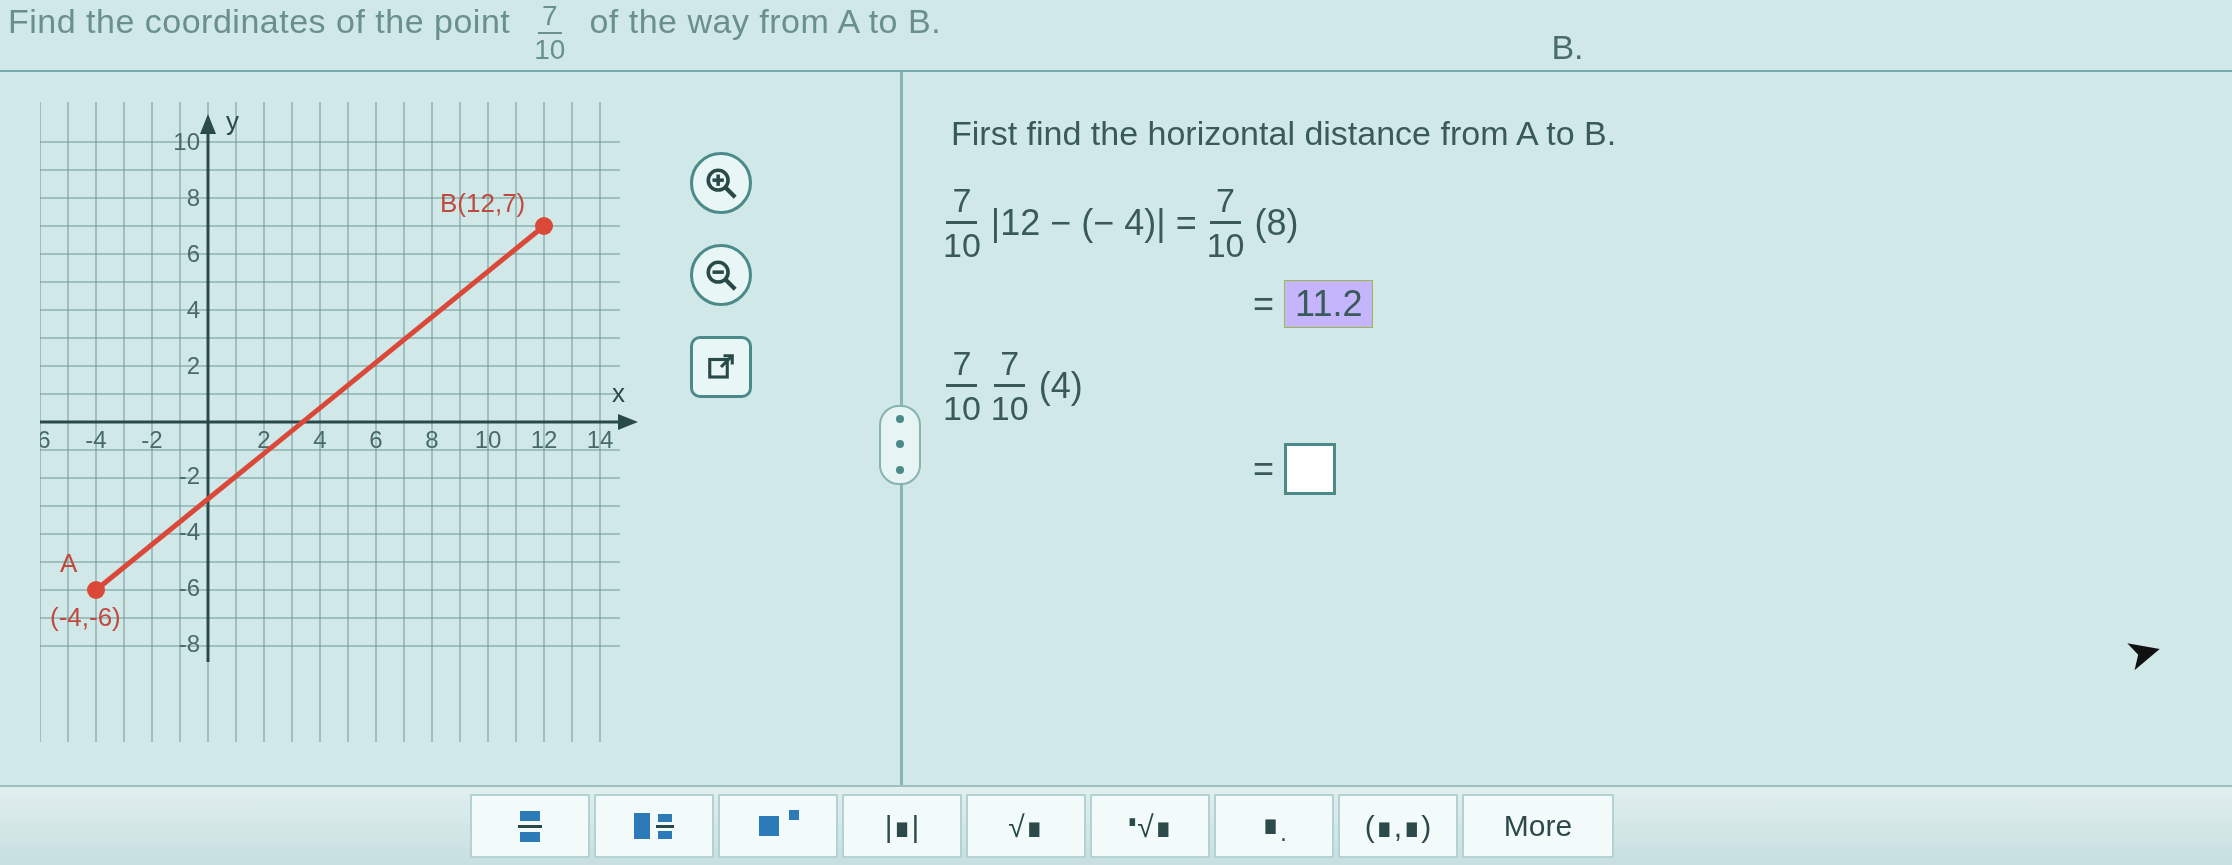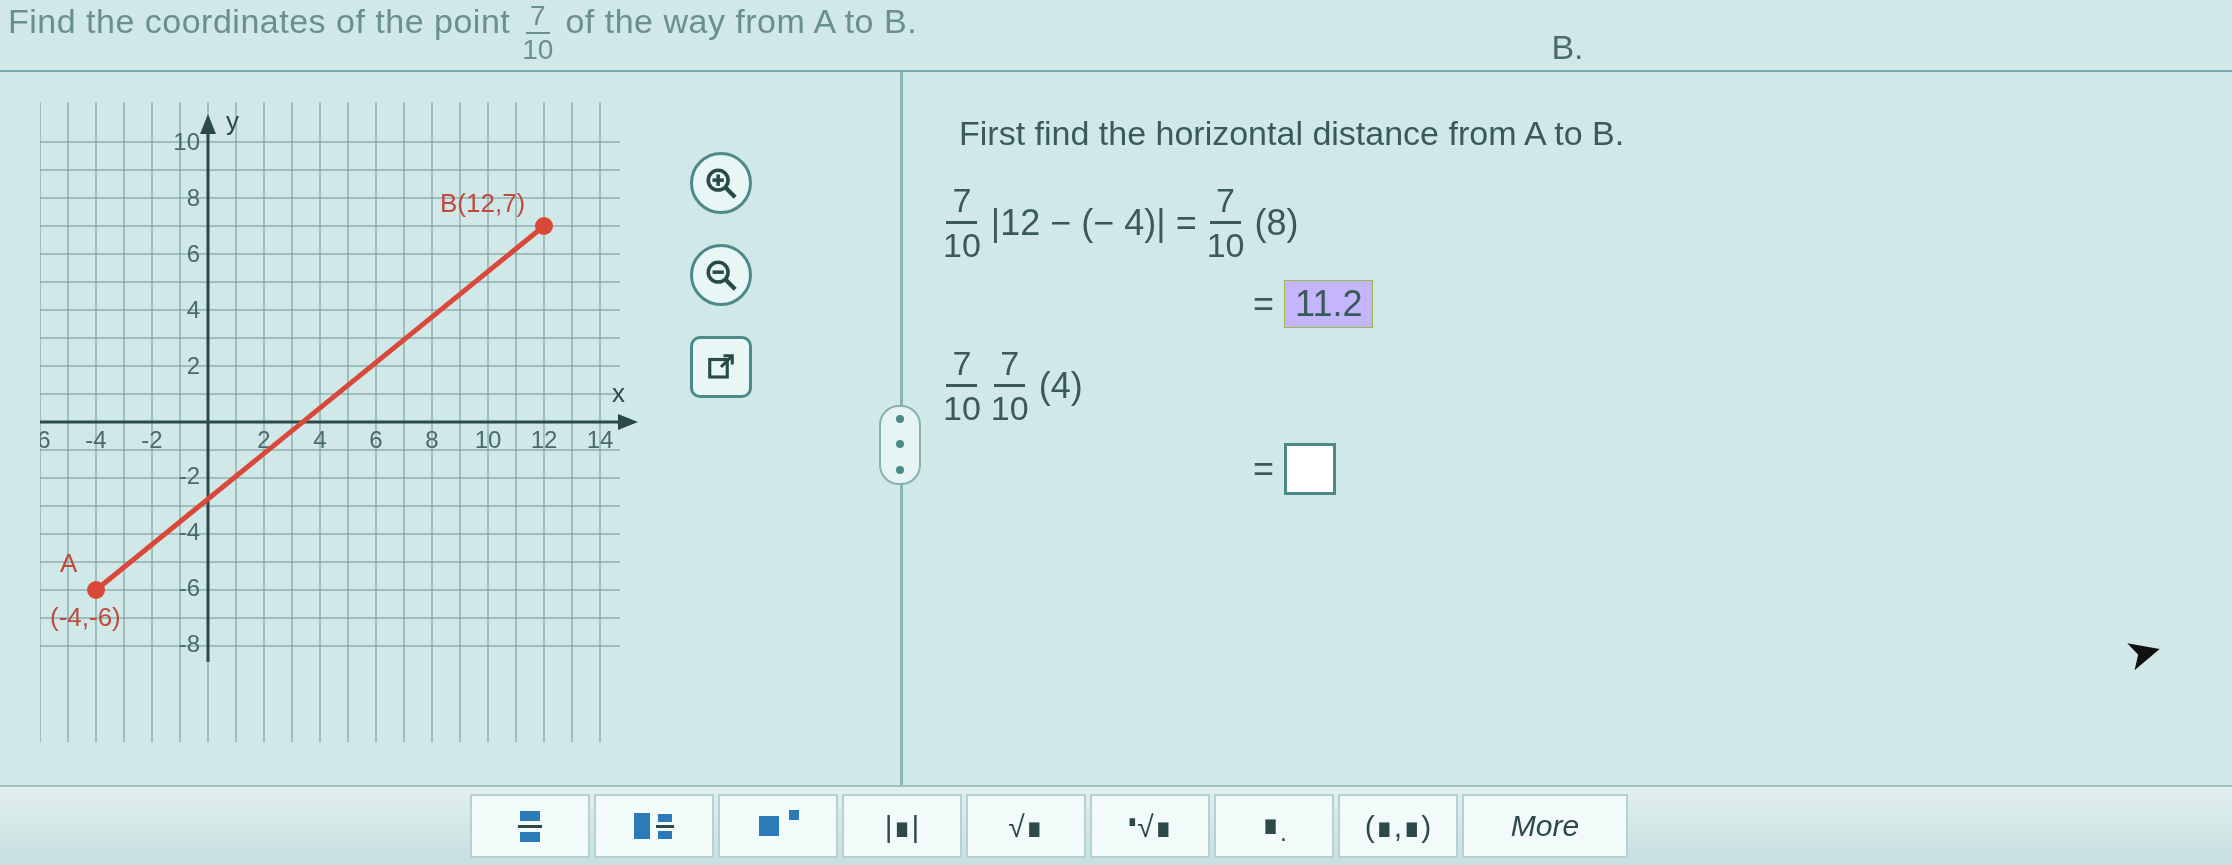--- a/index.html
+++ b/index.html
@@ -11,21 +11,21 @@
     position: relative;
     overflow: hidden;
     font-size: 28px;
     color: #333;
   }
   .top-bar {
     border-bottom: 2px solid #7aa;
     padding: 2px 8px 6px 8px;
     display: flex;
     align-items: flex-start;
-    gap: 6px;
+    gap: 18px;
   }
   .top-bar .q-text {
     font-size: 34px;
     color: #6a8f8f;
     font-weight: 500;
     letter-spacing: 0.5px;
   }
   .top-bar .frac {
     display: inline-flex;
     flex-direction: column;
@@ -86,21 +86,21 @@
     border: 3px solid #4c8a8a;
     display: flex;
     align-items: center;
     justify-content: center;
     cursor: pointer;
   }
   .tool-btn.sq { border-radius: 10px; }
 
   
   .expl { font-size: 34px; color: #3a5a5a; }
-  .expl p { margin: 18px 0 30px 16px; }
+  .expl p { margin: 18px 0 30px 8px; }
   .eq-row { display: flex; align-items: center; gap: 10px; margin: 18px 0; font-size: 36px; }
   .frac2 { display:inline-flex; flex-direction:column; align-items:center; line-height:1; font-size:34px; }
   .frac2 .n { border-bottom: 3px solid #3a5a5a; padding: 0 6px 4px 6px; }
   .frac2 .d { padding-top: 4px; }
   .eq-row .rest { font-size: 36px; }
   .eq-row.result { margin-left: 310px; }
   .answer-hl {
     background: #c4b5fd;
     border: 1px solid #9bb84a;
     padding: 2px 10px;
@@ -148,21 +148,21 @@
     height: 64px;
     background: #f2fafa;
     border: 2px solid #b4d2d2;
     display: flex;
     align-items: center;
     justify-content: center;
     font-size: 30px;
     color: #2d4a4a;
     cursor: pointer;
   }
-  .tb-btn.more { font-weight: normal; width: 166px; font-style: italic; }
+  .tb-btn.more { font-weight: normal; width: 152px; }
   .cursor {
     position:absolute;
     right: 70px;
     bottom: 140px;
     font-size: 44px;
     color: #111;
     transform: rotate(-15deg);
   }
 
   .mini-frac { display:inline-flex; flex-direction:column; align-items:center; line-height:1; font-size:22px; }

